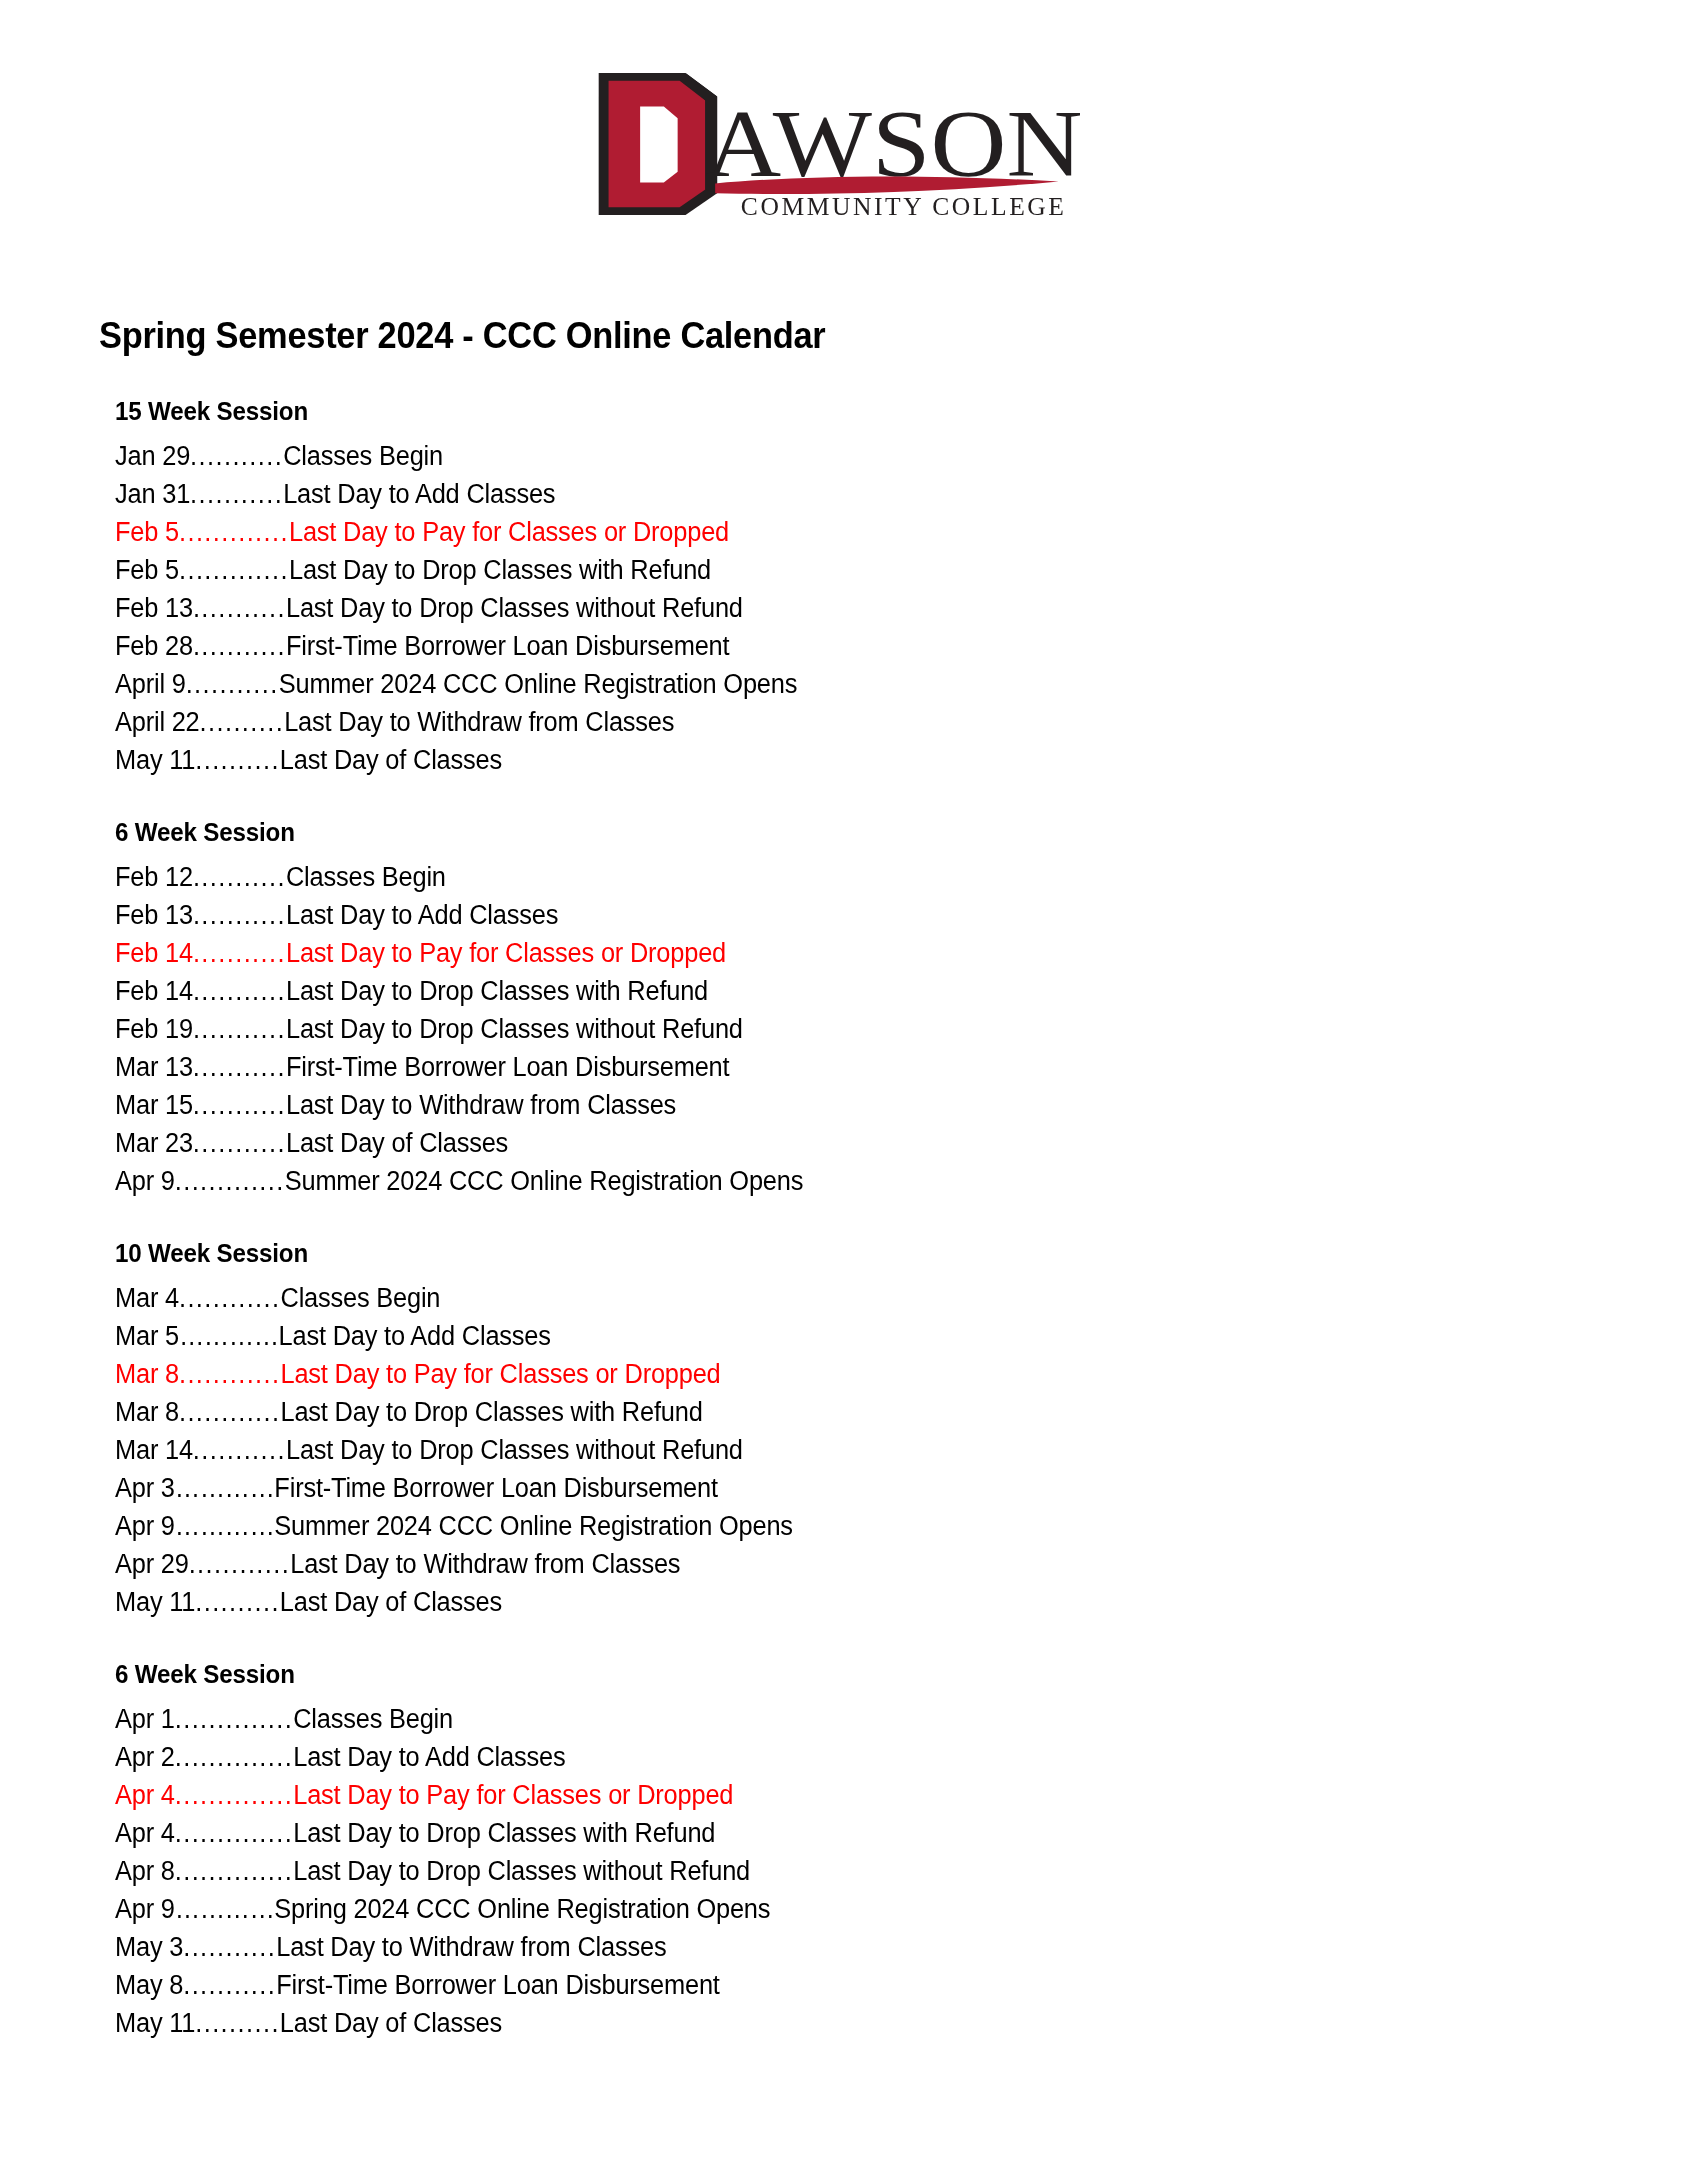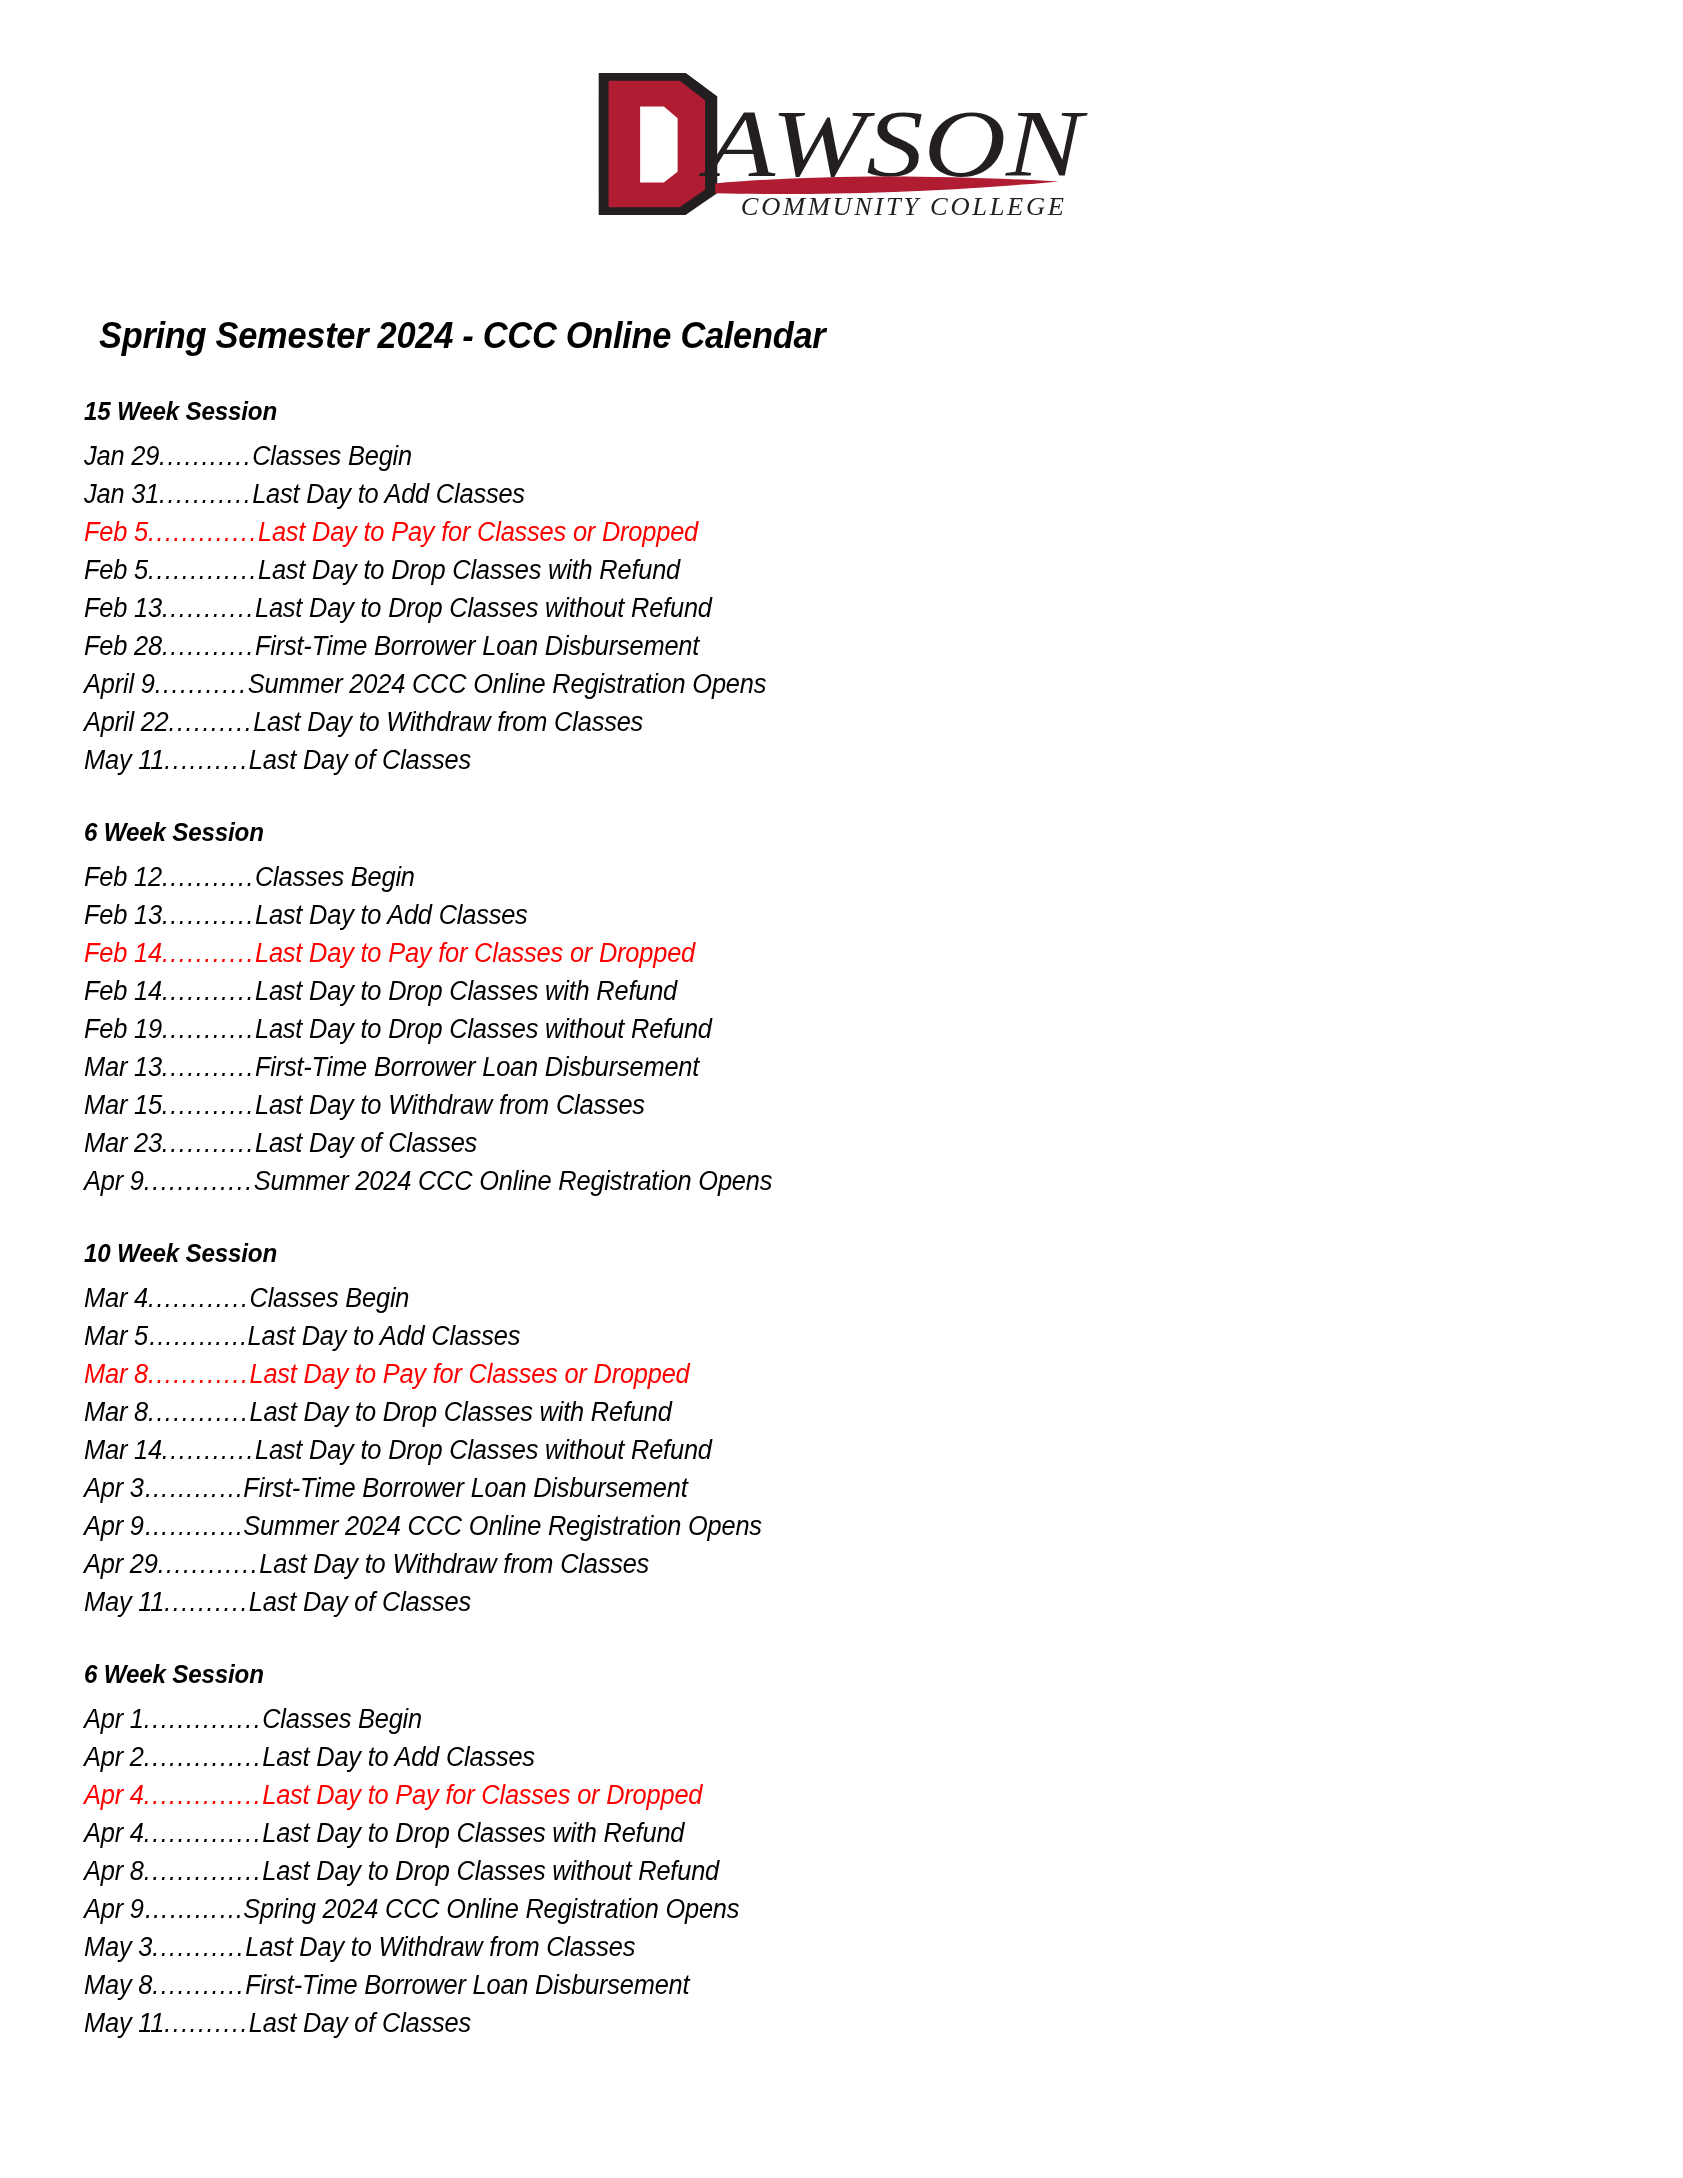--- a/index.html
+++ b/index.html
@@ -13,21 +13,20 @@
     font-family: "Liberation Sans", sans-serif;
     color: #000000;
     position: relative;
     overflow: hidden;
   }
   .page {
     width: 1683px;
     height: 1788px;
     position: relative;
     background: #ffffff;
-    font-style: italic;
   }
 
   
   .logo-block {
     position: absolute;
     left: 0;
     top: 67px;
     width: 1683px;
     height: 158px;
     display: flex;
@@ -49,21 +48,21 @@
     font-weight: bold;
     letter-spacing: -0.3px;
     transform: scaleX(0.93);
     transform-origin: left center;
     white-space: nowrap;
   }
 
   
   .calendar {
     position: absolute;
-    left: 84px;
+    left: 115px;
     top: 396px;
     width: 1287px;
   }
   .session {
     margin-bottom: 38px;
   }
   .session:last-child { margin-bottom: 0; }
 
   .session-heading {
     font-size: 26px;

